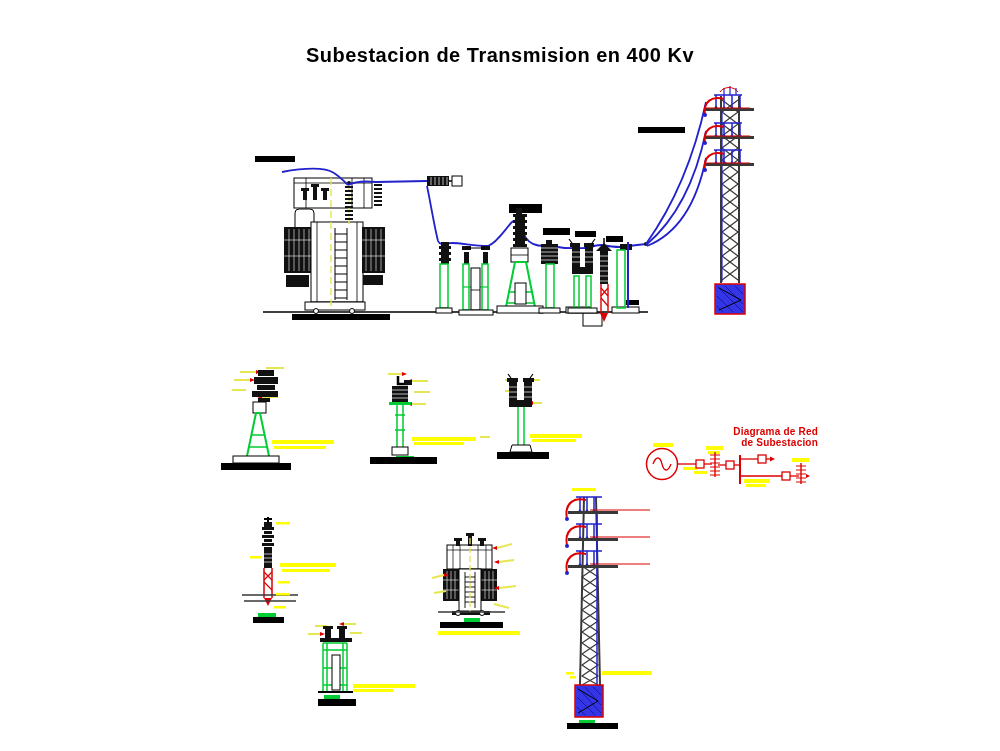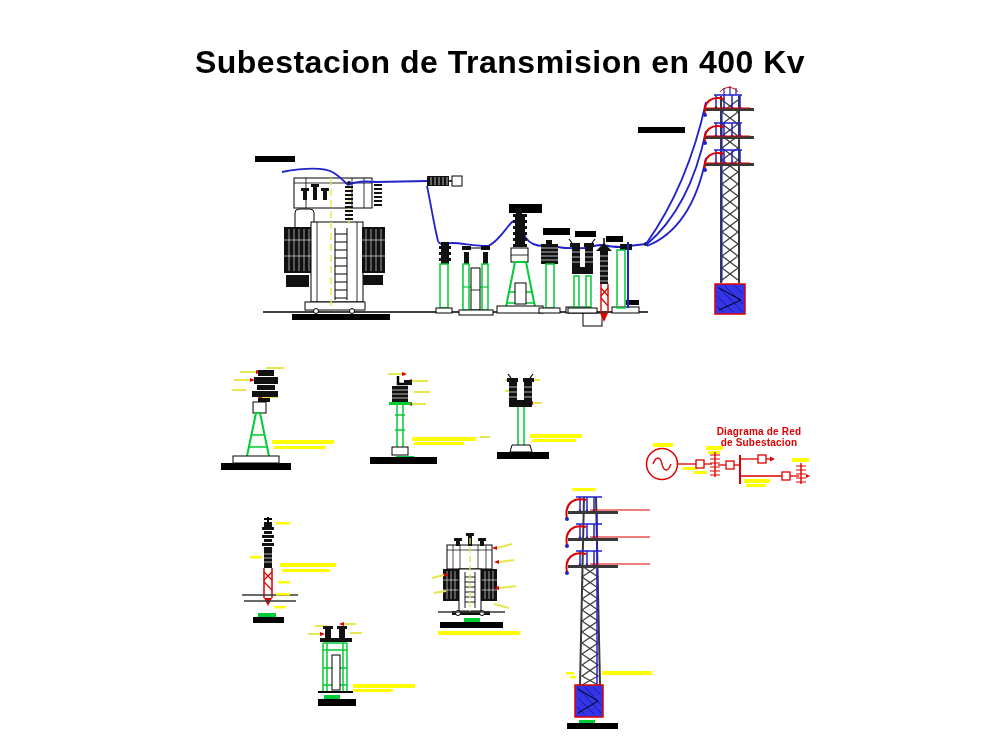--- a/index.html
+++ b/index.html
@@ -1,21 +1,21 @@
 <!DOCTYPE html>
 <html><head>
 <meta charset="utf-8">
 <style>
   html,body{margin:0;padding:0;background:#fff;}
   #canvas{position:relative;width:1000px;height:751px;background:#fff;overflow:hidden;
           font-family:"Liberation Sans",sans-serif;}
   .abs{position:absolute;}
-  #main-title{left:0;right:0;top:44px;text-align:center;font-size:32px;font-weight:bold;
+  #main-title{left:0;right:0;top:44px;text-align:center;font-size:20px;font-weight:bold;
               color:#000;letter-spacing:.5px;white-space:nowrap;}
-  #net-title{left:700px;top:426px;width:118px;text-align:center;font-size:10px;font-weight:bold;
+  #net-title{left:700px;top:426px;width:118px;text-align:right;font-size:10px;font-weight:bold;
              color:#dd0000;line-height:11px;letter-spacing:.2px;}
   svg{position:absolute;left:0;top:0;}
   .sK{stroke:#000;fill:none}
   .sS{stroke:#383838;fill:none}
   .sB{stroke:#2222cc;fill:none}
   .sG{stroke:#00cc33;fill:none}
   .sR{stroke:#dd0000;fill:none}
   .sW{stroke:#ffffff;fill:none}
   .sY{stroke:#e6e650;fill:none}
   .fK{fill:#111;stroke:none}

